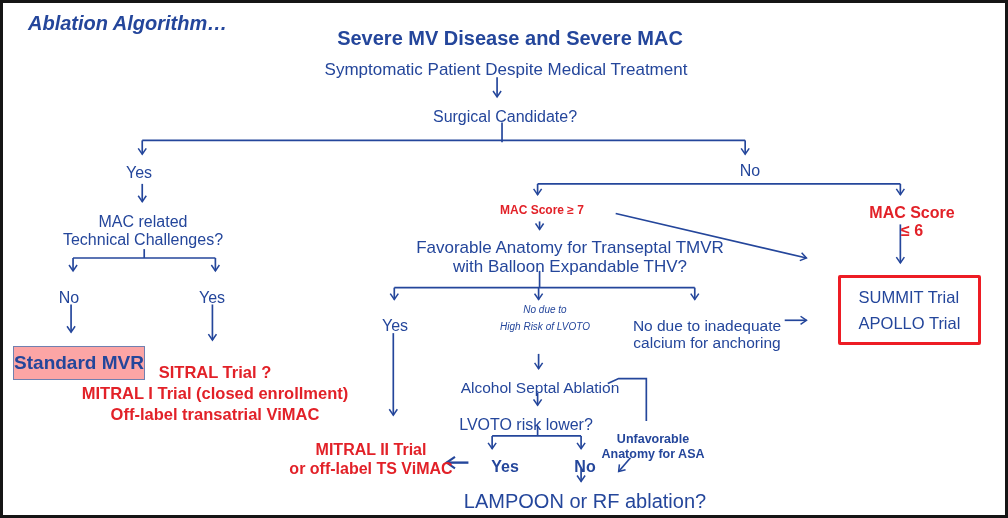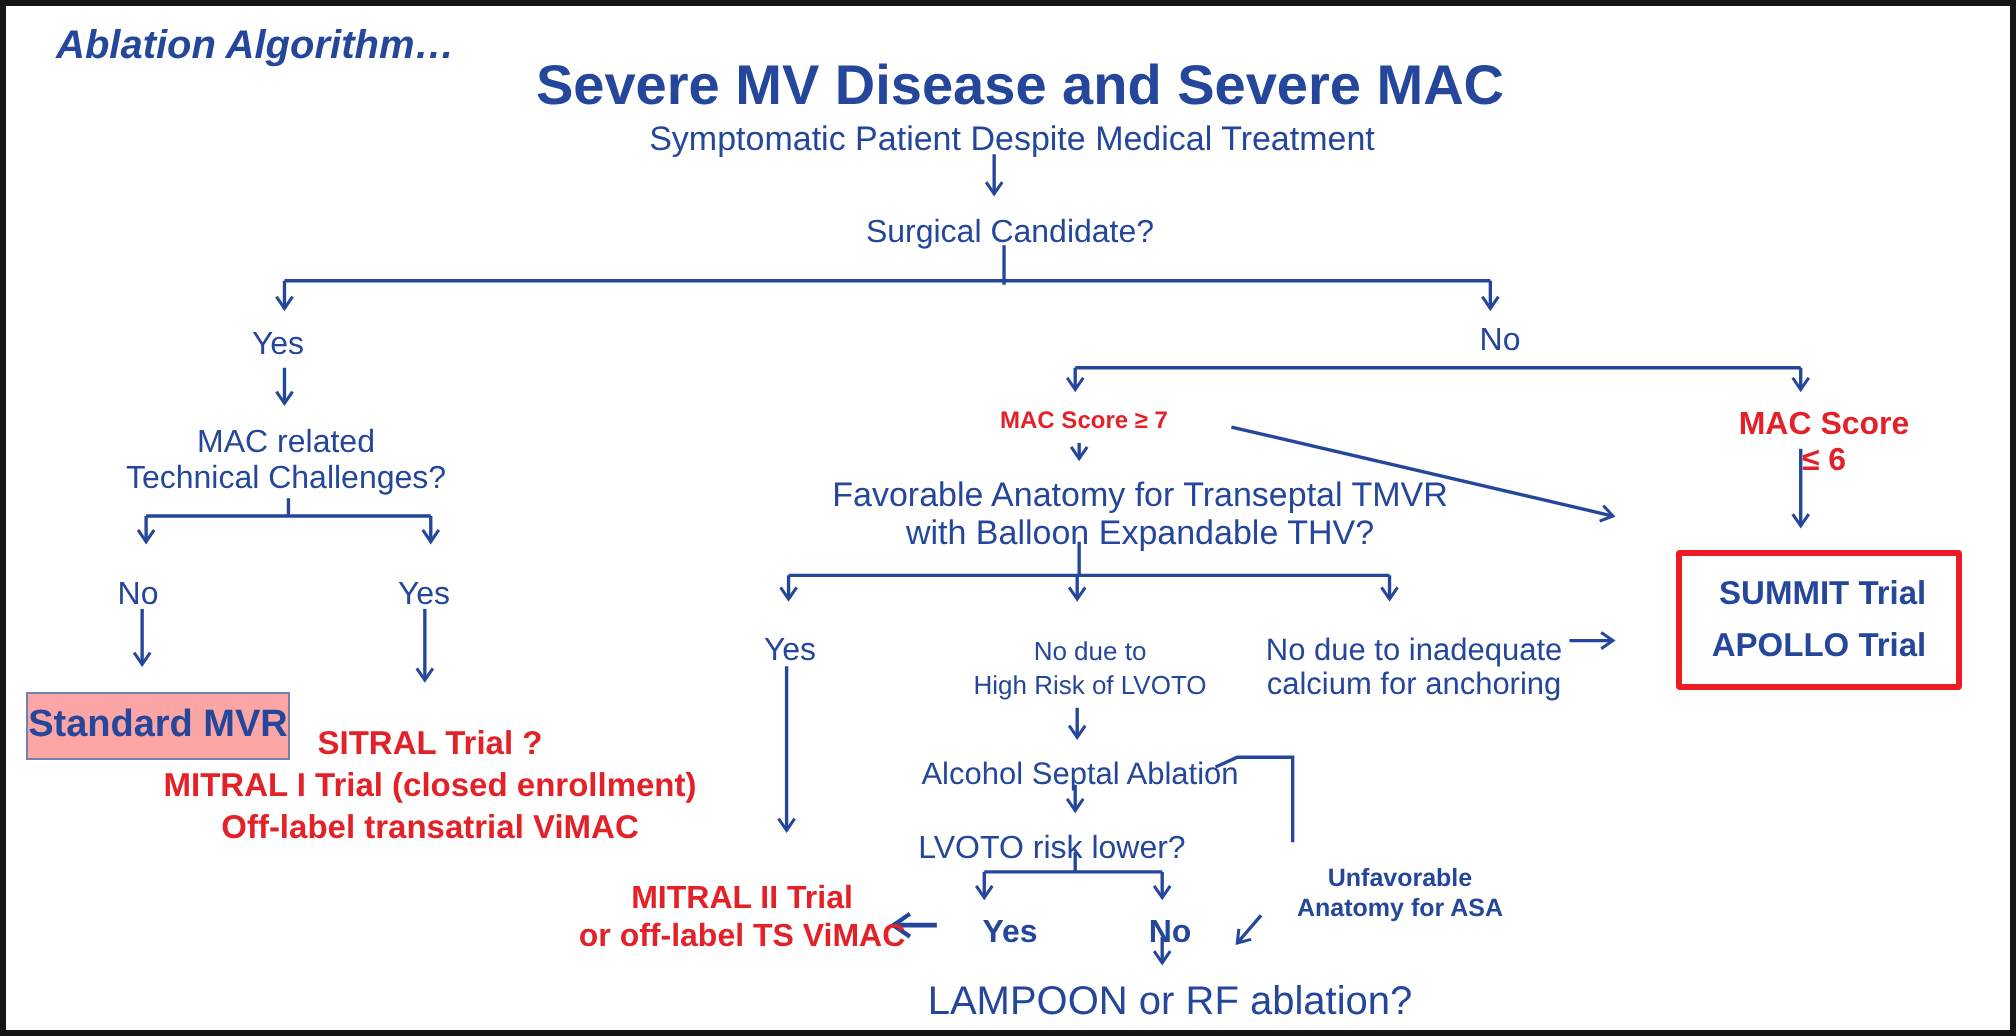--- a/index.html
+++ b/index.html
@@ -18,21 +18,21 @@
   .red{color:#E22128;font-weight:bold;}
   .italic{font-style:italic;}
   .mvr-box{
     position:absolute;left:10px;top:343px;width:132px;height:34px;box-sizing:border-box;
     border:1px solid #7080B0;display:flex;align-items:center;justify-content:center;
     color:#24469B;font-weight:bold;font-size:19px;background:#fca5a5;
   }
   .outcome-box{
     position:absolute;left:835px;top:272px;width:143px;height:70px;box-sizing:border-box;
     border:3px solid #ED1C24;border-radius:2px;display:flex;align-items:center;justify-content:center;
-    color:#24469B;font-size:16.5px;line-height:26px;text-align:right;white-space:pre-line;background:#fff;font-weight:bold;
+    color:#24469B;font-size:16.5px;line-height:26px;text-align:left;white-space:pre-line;background:#fff;
   }
 </style>
 </head>
 <body>
 
 <div class="stage">
 
   <svg class="wires" viewBox="0 0 1008 518">
     <defs>
       <marker id="ah" markerWidth="6" markerHeight="6" refX="4.5" refY="3" orient="auto">
@@ -79,21 +79,21 @@
       <path d="M582,471 V484" marker-end="url(#ah)"></path>
 
       <path d="M788,321 H810" marker-end="url(#ah)"></path>
 
       <path d="M609,385 L620,380 H648 V423"></path>
       <path d="M632,460 L620,474" marker-end="url(#ah)"></path>
     </g>
   </svg>
 
   <div class="lbl left-anchored b italic" style="left:25px;top:9px;font-size:20px;">Ablation Algorithm…</div>
-  <div class="lbl b" style="left:507px;top:24px;font-size:28px;">Severe MV Disease and Severe MAC</div>
+  <div class="lbl b" style="left:507px;top:24px;font-size:20px;">Severe MV Disease and Severe MAC</div>
   <div class="lbl" style="left:503px;top:57px;font-size:17px;">Symptomatic Patient Despite Medical Treatment</div>
 
   <div class="lbl" style="left:502px;top:105px;font-size:16px;">Surgical Candidate?</div>
 
   <div class="lbl" style="left:136px;top:161px;font-size:16px;">Yes</div>
   <div class="lbl" style="left:140px;top:210px;font-size:16px;line-height:18px;">MAC related
 Technical Challenges?</div>
   <div class="lbl" style="left:66px;top:286px;font-size:16px;">No</div>
   <div class="lbl" style="left:209px;top:286px;font-size:16px;">Yes</div>
   <div class="mvr-box">
@@ -107,27 +107,27 @@
   <div class="lbl red" style="left:539px;top:201px;font-size:12px;">MAC Score ≥ 7</div>
   <div class="lbl red" style="left:909px;top:201px;font-size:16px;">MAC Score ≤ 6</div>
   <div class="outcome-box">
     <span>SUMMIT Trial
 APOLLO Trial</span>
   </div>
 
   <div class="lbl" style="left:567px;top:235px;font-size:17px;line-height:19px;">Favorable Anatomy for Transeptal TMVR
 with Balloon Expandable THV?</div>
   <div class="lbl" style="left:392px;top:314px;font-size:16px;">Yes</div>
-  <div class="lbl" style="left:542px;top:314px;font-size:13px;line-height:17px;">No due to
+  <div class="lbl" style="left:542px;top:298px;font-size:10px;line-height:17px;font-style:italic;">No due to
 High Risk of LVOTO</div>
   <div class="lbl" style="left:704px;top:314px;font-size:15.5px;line-height:17px;">No due to inadequate
 calcium for anchoring</div>
   <div class="lbl" style="left:537px;top:376px;font-size:15.5px;">Alcohol Septal Ablation</div>
   <div class="lbl" style="left:523px;top:413px;font-size:16px;">LVOTO risk lower?</div>
   <div class="lbl b" style="left:502px;top:455px;font-size:16px;">Yes</div>
   <div class="lbl b" style="left:582px;top:455px;font-size:16px;">No</div>
   <div class="lbl red" style="left:368px;top:437px;font-size:16px;line-height:19px;">MITRAL II Trial
 or off-label TS ViMAC</div>
   <div class="lbl" style="left:582px;top:487px;font-size:20px;">LAMPOON or RF ablation?</div>
-  <div class="lbl b" style="left:650px;top:429px;font-size:12.5px;line-height:15px;margin-left:47px;">Unfavorable
+  <div class="lbl b" style="left:650px;top:429px;font-size:12.5px;line-height:15px;">Unfavorable
 Anatomy for ASA</div>
 
 </div>
 
 </body></html>

